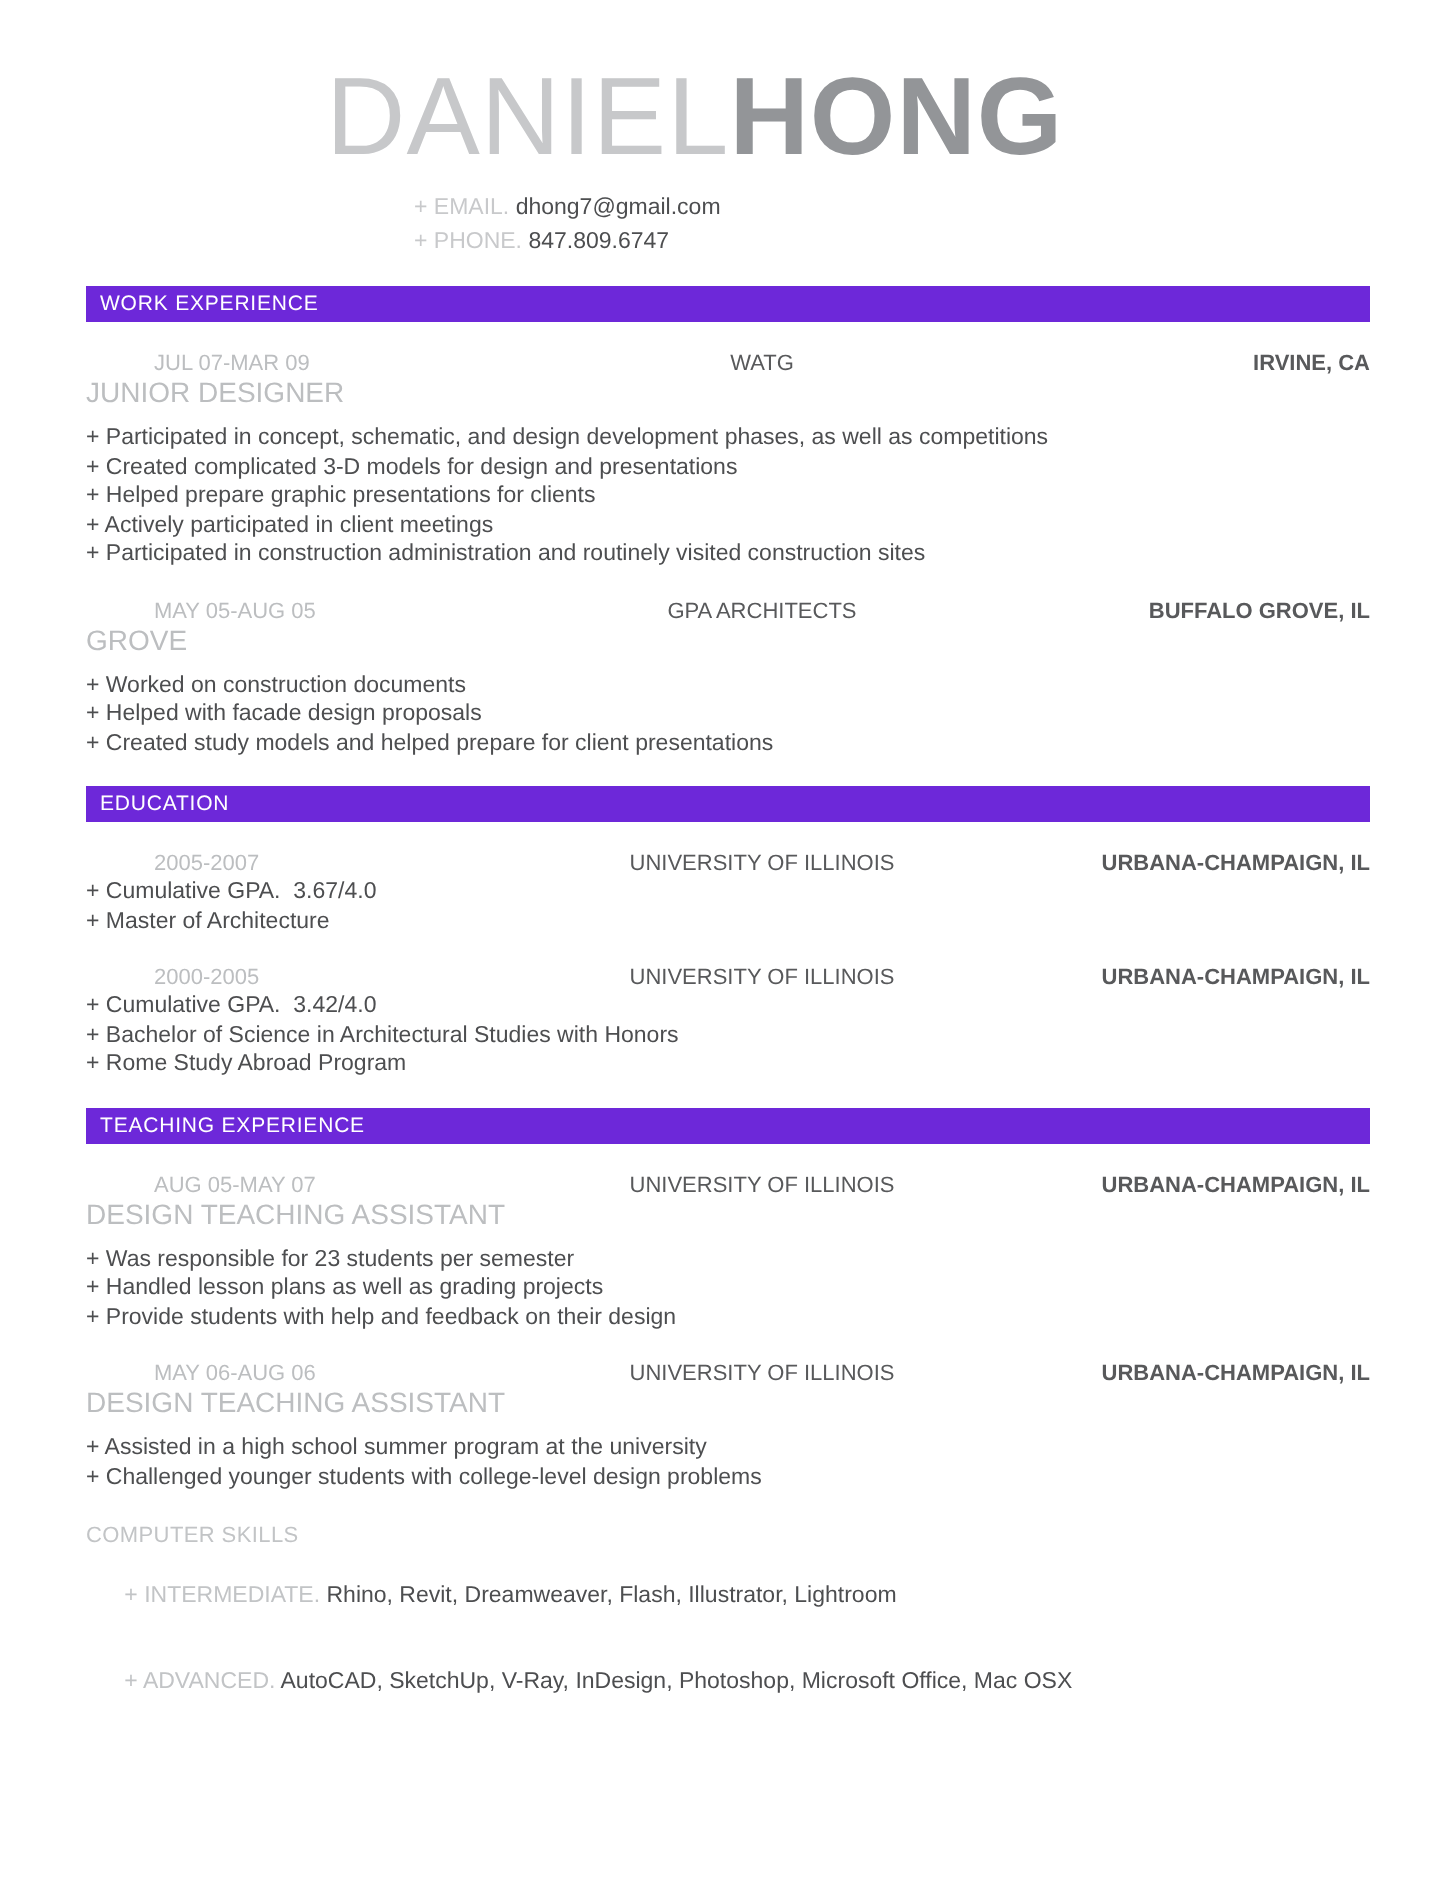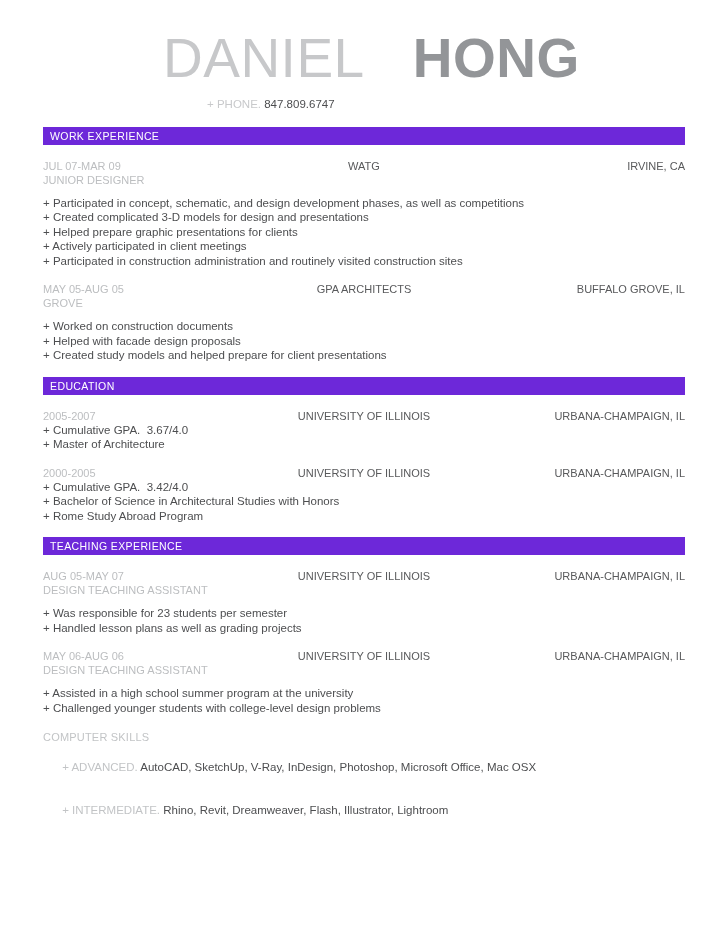--- a/index.html
+++ b/index.html
@@ -34,21 +34,20 @@
     white-space: nowrap;
   }
   .name-first {
     color: #c7c8ca;
     font-weight: 300;
     font-stretch: semi-expanded;
   }
   .name-last {
     color: #939598;
     font-weight: 600;
-    margin-left: 48px;
   }
   .contact {
     margin-top: 8px;
     padding-left: 44px;
   }
   .contact-line {
     font-size: 11.5px;
     line-height: 16.5px;
     white-space: nowrap;
   }
@@ -72,20 +71,21 @@
     box-sizing: content-box;
   }
 
   
   .entry {
     margin-top: 14px;
   }
   .entry-head {
     position: relative;
     height: 14px;
+    margin-left: 34px;
   }
   .entry-date {
     position: absolute;
     left: 0;
     top: 0;
     color: #bcbec0;
     font-size: 11px;
     line-height: 14px;
     white-space: nowrap;
   }
@@ -102,24 +102,25 @@
   }
   .entry-loc {
     position: absolute;
     right: 0;
     top: 0;
     text-align: right;
     color: #58595b;
     font-size: 11px;
     line-height: 14px;
     white-space: nowrap;
+    font-weight: bold;
   }
   .entry-role {
     color: #bcbec0;
-    font-size: 11px;
+    font-size: 14px;
     line-height: 15px;
     white-space: nowrap;
   }
 
   .bullets {
     margin: 0;
     padding: 0;
     list-style: none;
   }
   .bullets.spaced {
@@ -161,20 +162,24 @@
 <body>
 
 <div class="page">
 
   <div class="header">
     <div class="name">
       <span class="name-first">DANIEL</span><span class="name-last">HONG</span>
     </div>
     <div class="contact">
       <div class="contact-line">
+        <span class="contact-label">+ EMAIL.</span>
+        <span class="contact-value">dhong7@gmail.com</span>
+      </div>
+      <div class="contact-line">
         <span class="contact-label">+ PHONE.</span>
         <span class="contact-value">847.809.6747</span>
       </div>
     </div>
   </div>
 
   <div class="section-bar">WORK EXPERIENCE</div>
 
   <div class="entry">
     <div class="entry-head">
@@ -238,40 +243,41 @@
   <div class="entry">
     <div class="entry-head">
       <span class="entry-date">AUG 05-MAY 07</span>
       <span class="entry-org">UNIVERSITY OF ILLINOIS</span>
       <span class="entry-loc">URBANA-CHAMPAIGN, IL</span>
     </div>
     <div class="entry-role">DESIGN TEACHING ASSISTANT</div>
     <ul class="bullets spaced">
       <li class="bullet">+ Was responsible for 23 students per semester</li>
       <li class="bullet">+ Handled lesson plans as well as grading projects</li>
+      <li class="bullet">+ Provide students with help and feedback on their design</li>
     </ul>
   </div>
 
   <div class="entry">
     <div class="entry-head">
       <span class="entry-date">MAY 06-AUG 06</span>
       <span class="entry-org">UNIVERSITY OF ILLINOIS</span>
       <span class="entry-loc">URBANA-CHAMPAIGN, IL</span>
     </div>
     <div class="entry-role">DESIGN TEACHING ASSISTANT</div>
     <ul class="bullets spaced">
       <li class="bullet">+ Assisted in a high school summer program at the university</li>
       <li class="bullet">+ Challenged younger students with college-level design problems</li>
     </ul>
   </div>
 
 
   <div class="skills-group">
     <div class="skills-title">COMPUTER SKILLS</div>
     <div class="skill-line">
+      <span class="skill-label">+ INTERMEDIATE.</span><span class="skill-value"> Rhino, Revit, Dreamweaver, Flash, Illustrator, Lightroom</span>
+    </div>
+    <div class="skill-line">
       <span class="skill-label">+ ADVANCED.</span><span class="skill-value"> AutoCAD, SketchUp, V-Ray, InDesign, Photoshop, Microsoft Office, Mac OSX</span>
     </div>
-    <div class="skill-line">
-      <span class="skill-label">+ INTERMEDIATE.</span><span class="skill-value"> Rhino, Revit, Dreamweaver, Flash, Illustrator, Lightroom</span>
-    </div>
   </div>
 
 </div>
 
 </body></html>

